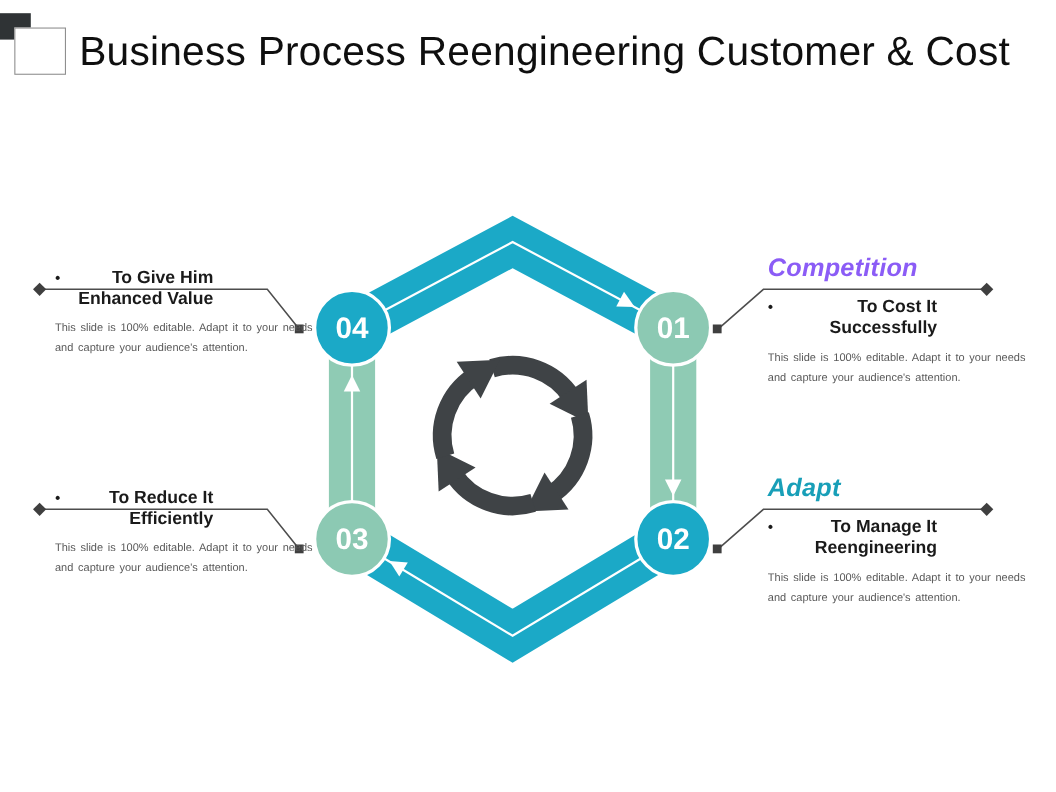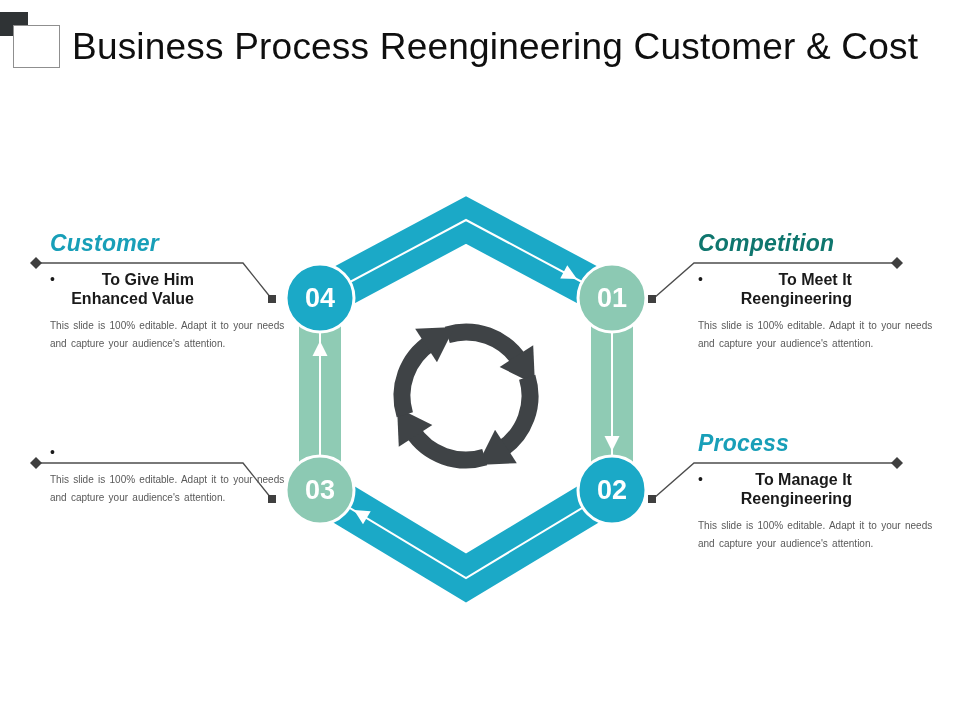--- a/index.html
+++ b/index.html
@@ -14,21 +14,21 @@
   .title{
     left:72px;top:26px;font-size:37px;font-weight:400;color:#0f0f0f;
     white-space:nowrap;letter-spacing:0.2px;
   }
   
   .section{width:250px;}
   .section h2{
     margin:0;font-size:23px;font-style:italic;font-weight:700;letter-spacing:0.2px;
   }
   .teal-h{color:#189fb8;}
-  .green-h{color:#0f766e;}
+  .green-h{color:#8b5cf6;}
   .bullet-row{display:flex;margin-top:13px;}
   .bullet-glyph{font-size:14px;line-height:19px;color:#1a1a1a;flex:none;}
   .gap-sm{margin-right:9px;}
   .gap-lg{margin-right:19px;}
   .bullet-text{font-size:16px;line-height:19px;font-weight:700;color:#1a1a1a;width:130px;text-align:right;}
   .body-text{margin-top:9px;width:238px;font-size:10px;line-height:17.5px;color:#595959;word-spacing:1.5px;}
   svg{position:absolute;left:0;top:0;}
 </style>
 </head>
 <body>
@@ -104,46 +104,46 @@
       <polygon points="897,257 903,263 897,269 891,263"></polygon>
       <polygon points="897,457 903,463 897,469 891,463"></polygon>
       <rect x="268" y="295" width="8" height="8"></rect>
       <rect x="268" y="495" width="8" height="8"></rect>
       <rect x="648" y="295" width="8" height="8"></rect>
       <rect x="648" y="495" width="8" height="8"></rect>
     </g>
   </svg>
 
   <div class="abs section" style="left:50px;top:230px;">
-    <h2 class="teal-h">Customer</h2>
     <div class="bullet-row">
       <span class="bullet-glyph gap-sm">•</span>
       <div class="bullet-text">To Give Him Enhanced Value</div>
     </div>
     <div class="body-text">This slide is 100% editable. Adapt it to your needs and capture your audience's attention.</div>
   </div>
 
   <div class="abs section" style="left:698px;top:230px;">
     <h2 class="green-h">Competition</h2>
     <div class="bullet-row">
       <span class="bullet-glyph gap-lg">•</span>
-      <div class="bullet-text">To Meet It Reengineering</div>
+      <div class="bullet-text">To Cost It Successfully</div>
     </div>
     <div class="body-text">This slide is 100% editable. Adapt it to your needs and capture your audience's attention.</div>
   </div>
 
   <div class="abs section" style="left:50px;top:430px;">
     <div class="bullet-row">
       <span class="bullet-glyph gap-sm">•</span>
+      <div class="bullet-text">To Reduce It Efficiently</div>
     </div>
     <div class="body-text">This slide is 100% editable. Adapt it to your needs and capture your audience's attention.</div>
   </div>
 
   <div class="abs section" style="left:698px;top:430px;">
-    <h2 class="teal-h">Process</h2>
+    <h2 class="teal-h">Adapt</h2>
     <div class="bullet-row">
       <span class="bullet-glyph gap-lg">•</span>
       <div class="bullet-text">To Manage It Reengineering</div>
     </div>
     <div class="body-text">This slide is 100% editable. Adapt it to your needs and capture your audience's attention.</div>
   </div>
 
 </div>
 
 </body></html>

